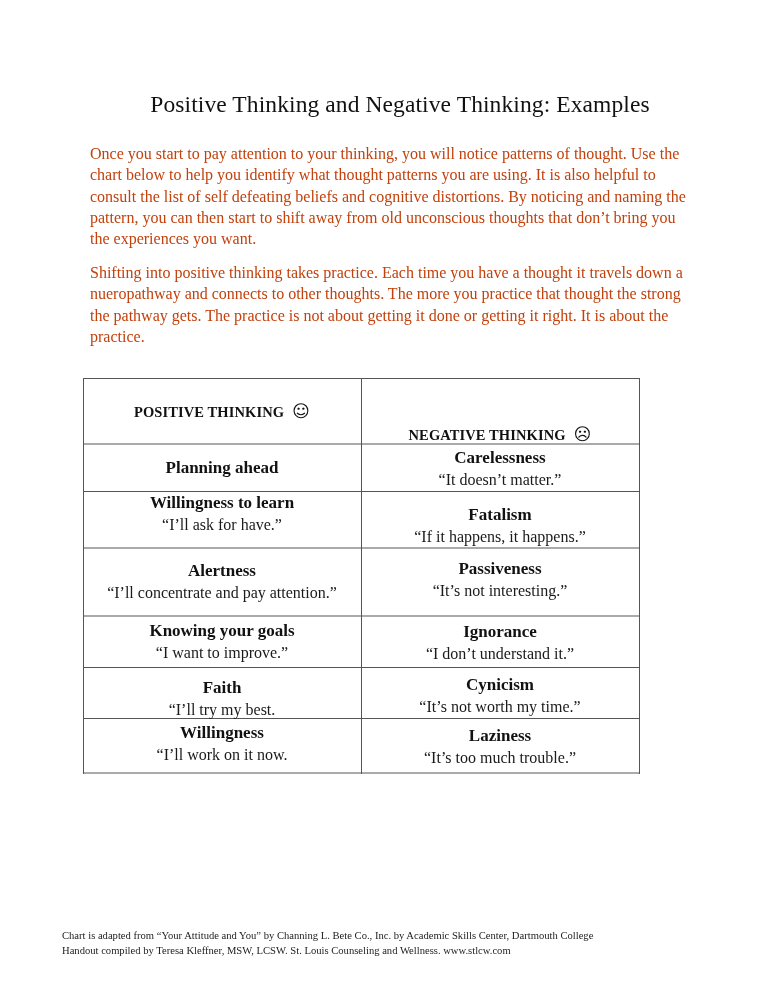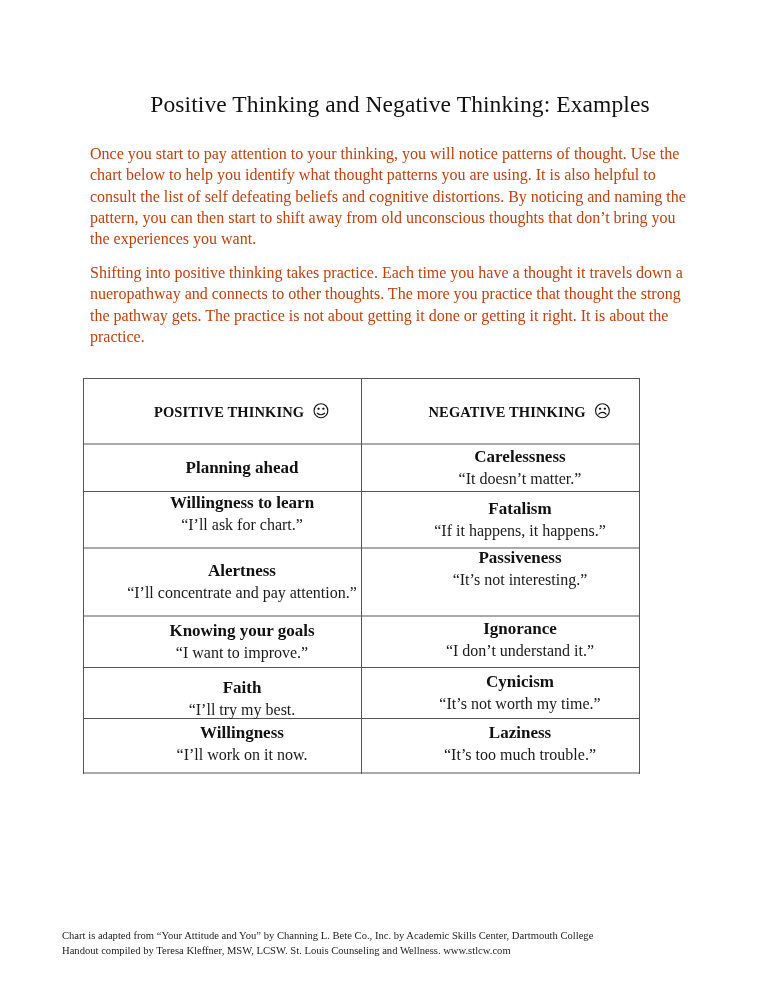--- a/index.html
+++ b/index.html
@@ -20,24 +20,24 @@
 
   .tbl {
     position: absolute; left: 83px; top: 378px; width: 556px; height: 395px;
   }
   .hline { position: absolute; left: 0; width: 557px; height: 1px; background: #555; }
   .hline.light { background: #aaa; height: 2px; }
   .vline { position: absolute; top: 0; width: 1px; height: 396px; background: #555; }
 
   .cell {
     position: absolute; text-align: center; display: flex; flex-direction: column;
-    justify-content: center; align-items: center; padding-left: 20px;
+    justify-content: center; align-items: center;
   }
   .col-l { left: 0; width: 278px; }
-  .col-r { left: 278px; width: 278px; }
+  .col-r { left: 278px; width: 278px; justify-content: flex-end; }
 
   .hdr {
     font-weight: bold; font-size: 14.5px; letter-spacing: 0.1px; color: #111;
   }
   .hdr .face { font-weight: normal; font-size: 17px; margin-left: 8px; font-family: "DejaVu Sans", sans-serif; }
   .name { font-weight: bold; font-size: 17px; line-height: 22px; color: #111; }
   .quote { font-size: 16px; line-height: 22px; color: #1a1a1a; }
 
   .footer {
     position: absolute; left: 62px; top: 921px; width: 680px;
@@ -81,21 +81,21 @@
     <div class="cell col-l" style="top:66px;height:47px">
       <div class="name">Planning ahead</div>
     </div>
     <div class="cell col-r" style="top:66px;height:47px">
       <div class="name">Carelessness</div>
       <div class="quote">“It doesn’t matter.”</div>
     </div>
 
     <div class="cell col-l" style="top:112px;height:50px;justify-content:flex-start;padding-top:2px">
       <div class="name">Willingness to learn</div>
-      <div class="quote">“I’ll ask for chart.”</div>
+      <div class="quote">“I’ll ask for have.”</div>
     </div>
     <div class="cell col-r" style="top:114px;height:56px">
       <div class="name">Fatalism</div>
       <div class="quote">“If it happens, it happens.”</div>
     </div>
 
     <div class="cell col-l" style="top:171px;height:66px">
       <div class="name">Alertness</div>
       <div class="quote">“I’ll concentrate and pay attention.”</div>
     </div>

